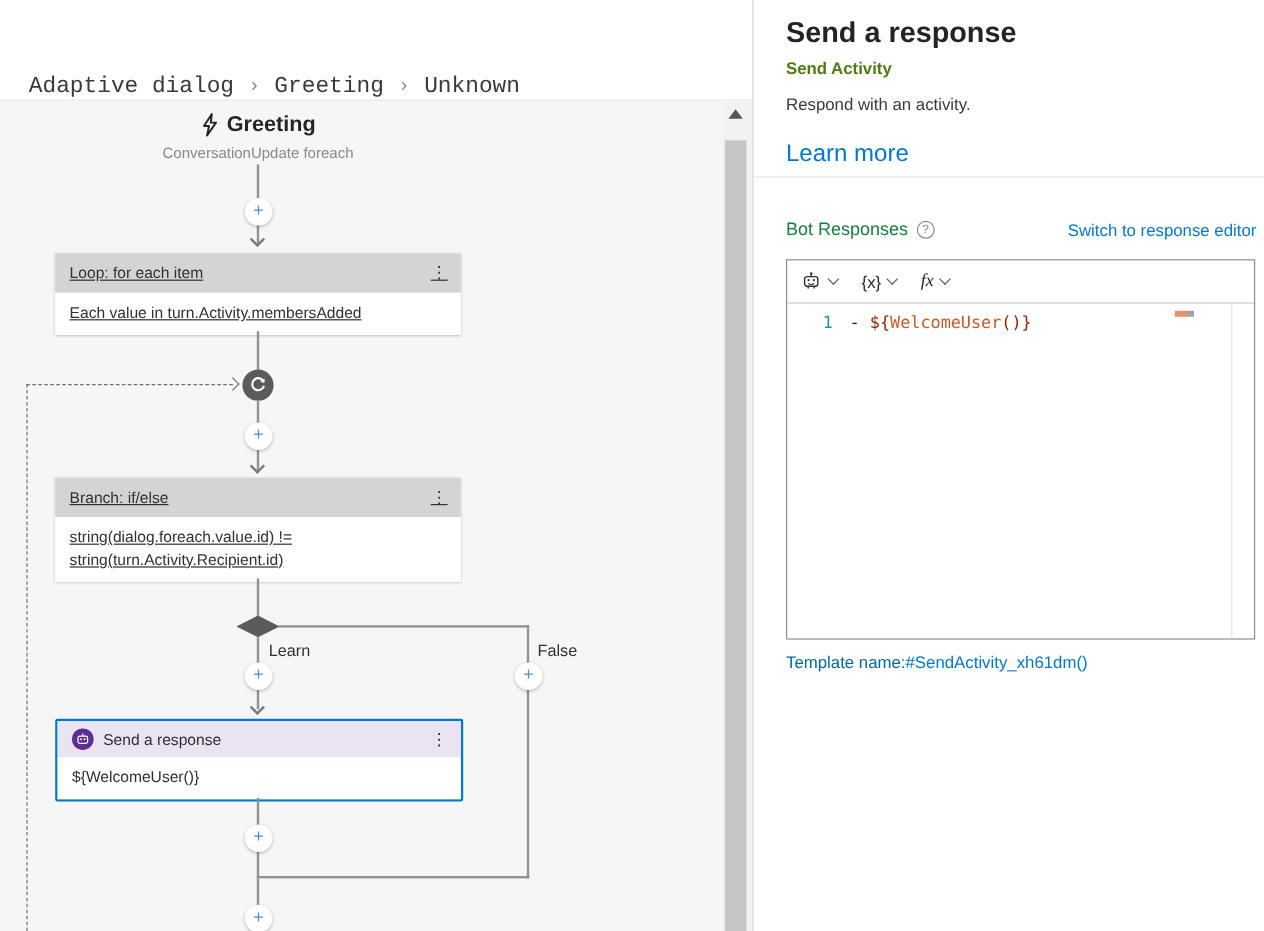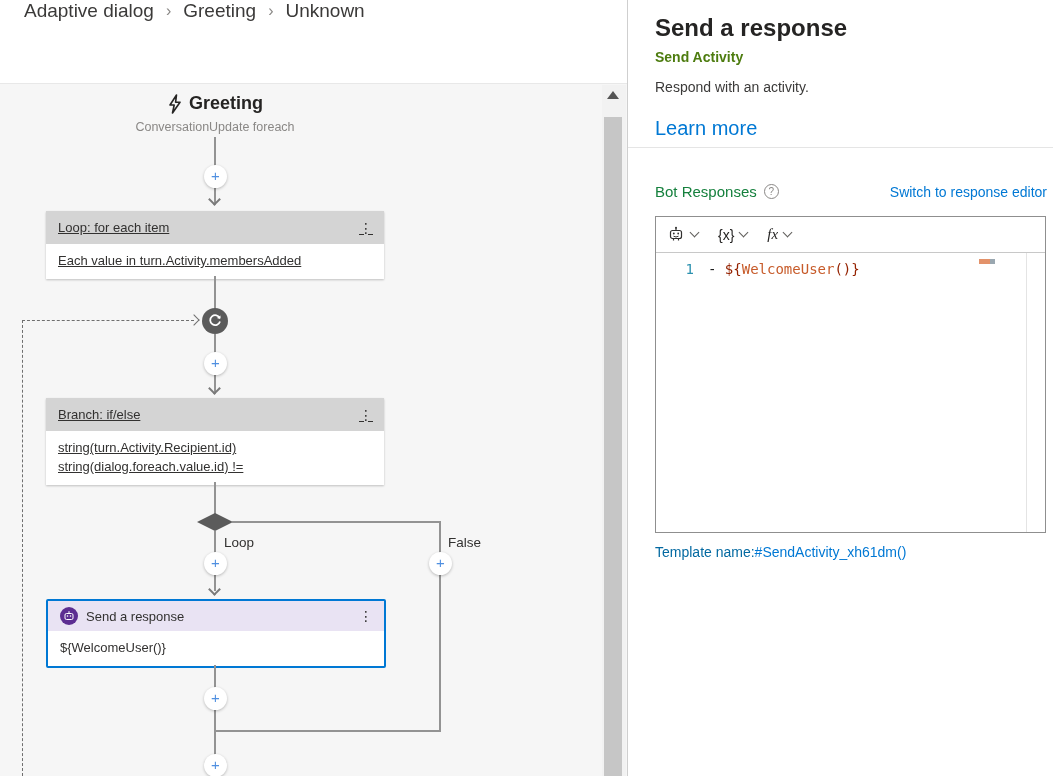--- a/index.html
+++ b/index.html
@@ -2,21 +2,21 @@
 <html><head>
 <meta charset="utf-8">
 <style>
   * { margin:0; padding:0; box-sizing:border-box; }
   html,body { width:1053px; height:776px; overflow:hidden; background:#fff;
     font-family:"Liberation Sans","DejaVu Sans",sans-serif; color:#323130; }
 
   
   .left-pane { position:absolute; left:0; top:0; width:628px; height:776px; background:#f6f6f6; }
   .breadcrumb-bar { position:absolute; left:0; top:0; width:718px; height:84px; background:#fff;
-    border-bottom:1px solid #e8e8e8; display:flex; align-items:flex-start; padding-left:24px; }
+    border-bottom:1px solid #e8e8e8; display:flex; align-items:flex-end; padding-left:24px;font-family:Liberation Mono, monospace; }
   .breadcrumb { display:flex; align-items:center; gap:12px; font-size:19px; color:#3b3a39; }
   .crumb { cursor:pointer; }
   .crumb-sep { color:#8a8886; font-size:16px; }
 
   .canvas { position:absolute; left:0; top:85px; width:628px; height:691px; background:#f6f6f6; overflow:hidden; }
 
   
   .vline { position:absolute; width:2px; background:#939393; }
   .hline { position:absolute; height:2px; background:#939393; }
   .dashed-v { position:absolute; width:0; border-left:1px dashed #6f6f6f; }
@@ -153,35 +153,35 @@
     <div class="vline" style="left:214px; top:249px; height:58px;"></div>
     <div class="plus-btn" style="left:204px; top:267px;">+</div>
     <div class="arrow-down" style="left:210px; top:299px;"></div>
 
     <div class="node" style="top:313px;text-decoration:underline;">
       <div class="node-header">
         <span class="hdr-label">Branch: if/else</span>
         <span class="kebab">⋮</span>
       </div>
       <div class="node-body">
+        <div>string(dialog.foreach.value.id) !=</div>
         <div>string(turn.Activity.Recipient.id)</div>
-        <div>string(dialog.foreach.value.id) !=</div>
       </div>
     </div>
 
     <div class="vline" style="left:214px; top:397px; height:32px;"></div>
 
     <div style="position:absolute; left:197px; top:428px;">
       <svg width="36" height="18" viewBox="0 0 36 18">
           <polygon points="18,0 36,9 18,18 0,9" fill="#5b5b5b"></polygon>
         </svg>
     </div>
 
     <div class="vline" style="left:214px; top:446px; height:60px;"></div>
-    <div class="branch-label" style="left:224px; top:450px;">Loop</div>
+    <div class="branch-label" style="left:224px; top:450px;">Learn</div>
     <div class="plus-btn" style="left:204px; top:467px;">+</div>
     <div class="arrow-down" style="left:210px; top:500px;"></div>
 
     <div class="hline" style="left:232px; top:436px; width:209px;"></div>
     <div class="vline" style="left:439px; top:436px; height:211px;"></div>
     <div class="branch-label" style="left:448px; top:450px;">False</div>
     <div class="plus-btn" style="left:429px; top:467px;">+</div>
 
     <div class="node node-selected" style="top:514px;">
       <div class="node-header">

